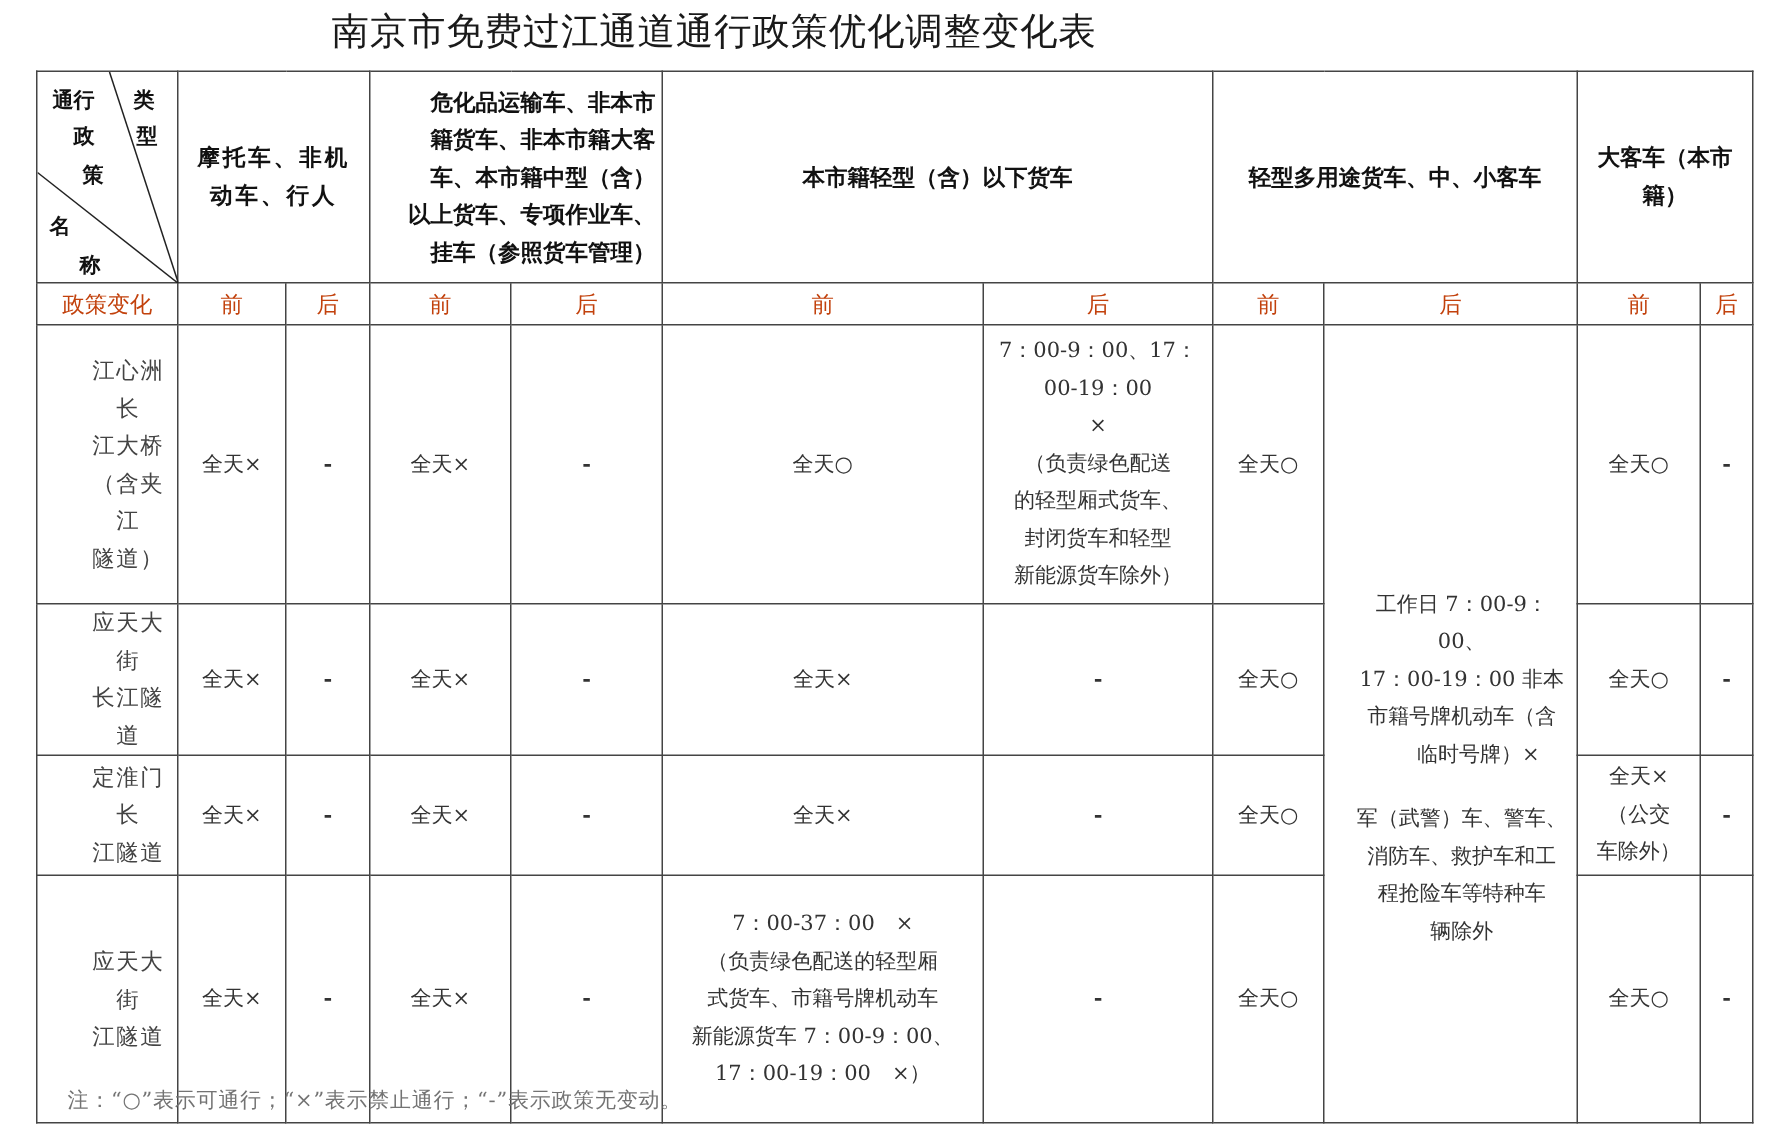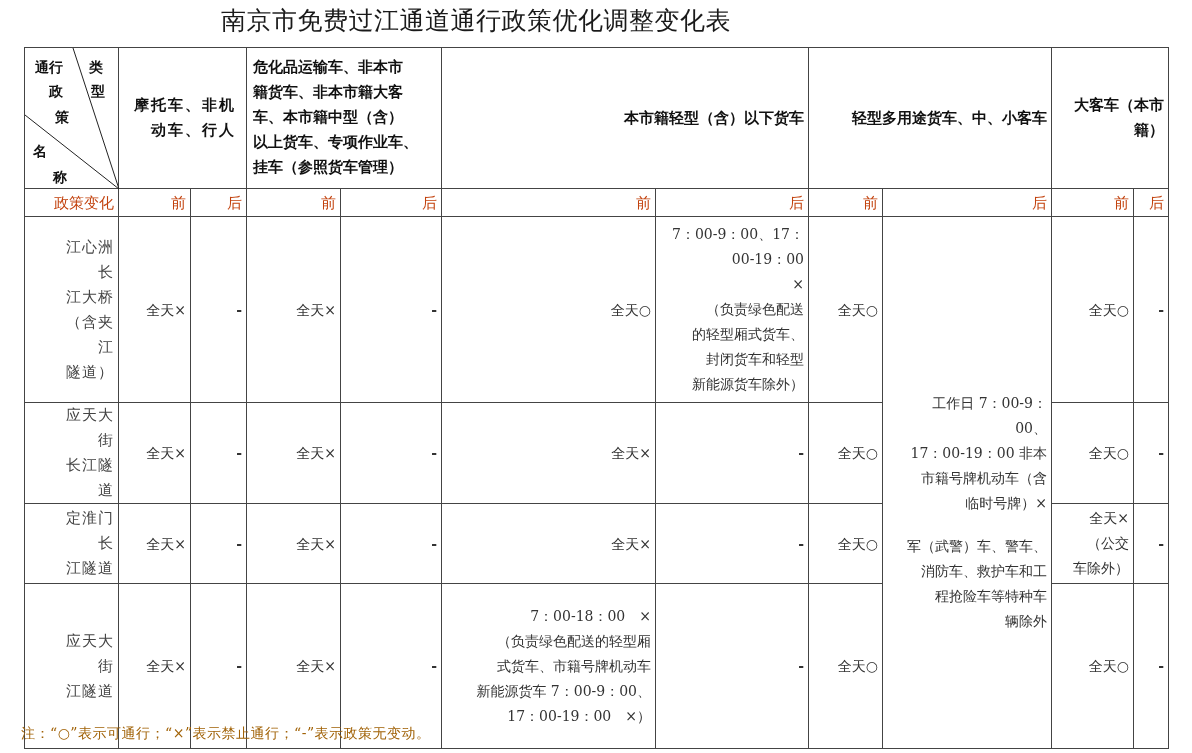--- a/index.html
+++ b/index.html
@@ -2,32 +2,32 @@
 <html><head>
 <meta charset="utf-8">
 <style>
   html, body { margin:0; padding:0; background:#ffffff; }
   body { width:1192px; height:753px; position:relative; overflow:hidden;
          font-family: "DejaVu Serif", "Liberation Serif", serif; color:#222; }
   .title { position:absolute; left:0; top:4px; width:952px; text-align:center;
            font-family: Liberation Sans, sans-serif;
            font-size:25px; color:#1a1a1a; letter-spacing:0.5px; }
   table { position:absolute; left:24px; top:47px; border-collapse:collapse; table-layout:fixed; }
-  td { border:1.5px solid #444; text-align:right; vertical-align:middle; padding:0 4px;
+  td { border:1.5px solid #444; text-align:center; vertical-align:middle; padding:0 4px;
        font-size:14px; line-height:26px; color:#333; }
   .hdr { font-weight:bold; color:#111; font-size:15px; line-height:25px; }
-  .hdr-left { text-align:left; padding-left:6px;font-family:Liberation Mono, monospace; }
+  .hdr-left { text-align:right; padding-left:6px; }
   .sub { font-size:15px; color:#c2410c; line-height:26px; }
   .name { color:#444; font-size:15px; letter-spacing:1px;padding-left:32px; }
   .dash { font-weight:bold; }
   .corner { position:relative; padding:0; }
   .corner svg { position:absolute; left:0; top:0; }
   .corner span { position:absolute; font-weight:bold; font-size:14px; color:#111; }
-  .left-text { text-align:right; padding-left:19px;margin-left:18px; }
-  .note { position:absolute; left:21px; top:725px; font-size:14px; color:#a16207; letter-spacing:0.5px; }
+  .left-text { text-align:center; padding-left:19px;margin-left:18px; }
+  .note { position:absolute; left:45px; top:725px; font-size:14px; color:#737373; letter-spacing:0.5px; }
   .cell-lines div { line-height:25px; }
 </style>
 </head>
 <body>
 
 <div class="title">南京市免费过江通道通行政策优化调整变化表</div>
 
 <table>
   <colgroup>
     <col style="width:94px">
@@ -162,21 +162,21 @@
   <tr style="height:165px">
     <td class="name cell-lines">
       <div>应天大街</div>
       <div>江隧道</div>
     </td>
     <td>全天×</td>
     <td class="dash">-</td>
     <td>全天×</td>
     <td class="dash">-</td>
     <td class="cell-lines">
-      <div>7：00-18：00　×</div>
+      <div>7：00-37：00　×</div>
       <div>（负责绿色配送的轻型厢</div>
       <div>式货车、市籍号牌机动车</div>
       <div>新能源货车 7：00-9：00、</div>
       <div>17：00-19：00　×）</div>
     </td>
     <td class="dash">-</td>
     <td>全天○</td>
     <td>全天○</td>
     <td class="dash">-</td>
   </tr>

